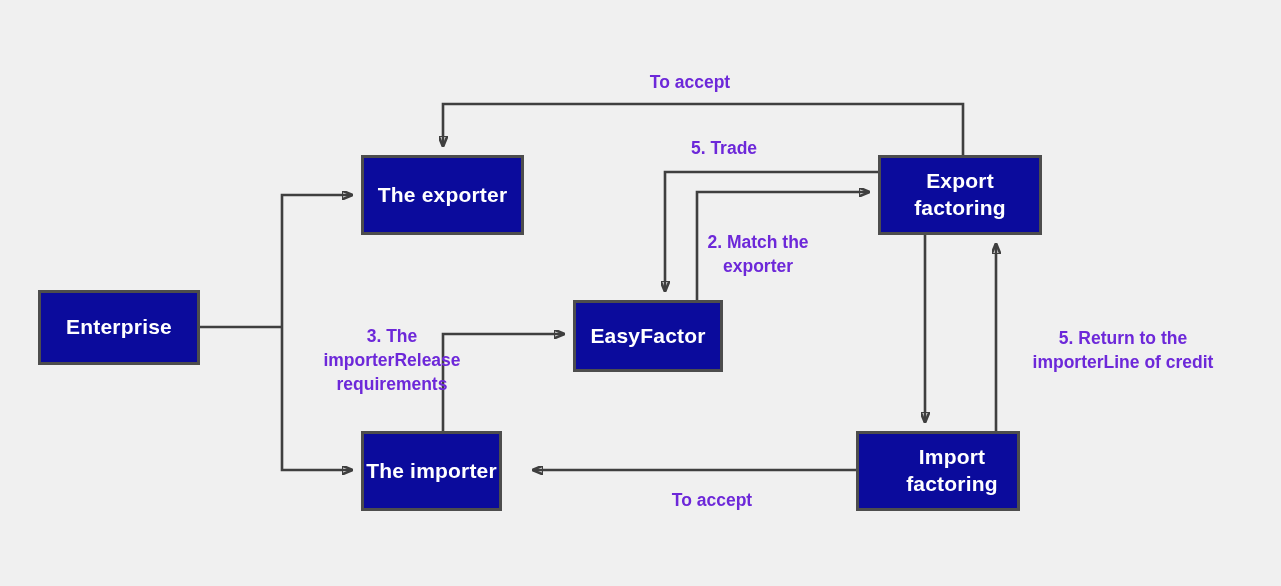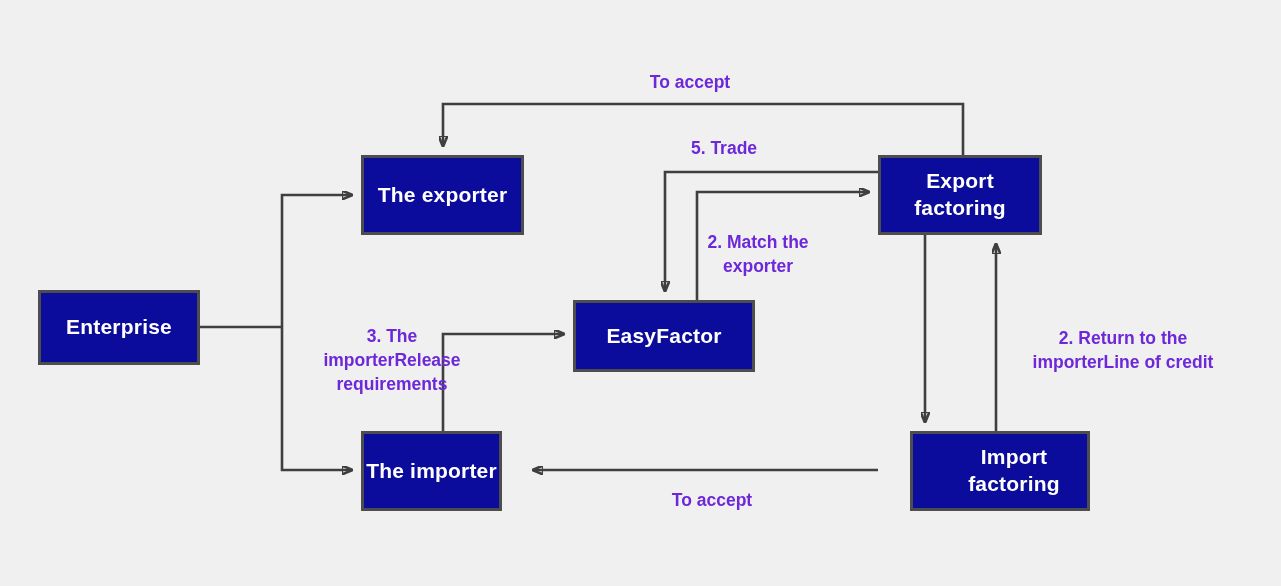--- a/index.html
+++ b/index.html
@@ -95,49 +95,49 @@
 
   <div class="node" style="left:361px; top:155px; width:163px; height:80px;">
     <span>The
 exporter</span>
   </div>
 
   <div class="node" style="left:38px;  top:290px; width:162px; height:75px;">
     <span>Enterprise</span>
   </div>
 
-  <div class="node" style="left:573px; top:300px; width:182px; height:72px;">
+  <div class="node" style="left:573px; top:300px; width:150px; height:72px;">
     <span>EasyFactor</span>
   </div>
 
   <div class="node" style="left:878px; top:155px; width:164px; height:80px;">
     <span>Export
 factoring</span>
   </div>
 
   <div class="node" style="left:361px; top:431px; width:141px; height:80px;">
     <span>The
 importer</span>
   </div>
 
-  <div class="node" style="left:910px; top:431px; width:180px; height:80px;padding-left:28px;">
+  <div class="node" style="left:856px; top:431px; width:164px; height:80px;padding-left:28px;">
     <span>Import
 factoring</span>
   </div>
 
   <div class="edge-label" style="left:600px;  top:71px;  width:180px;">To accept</div>
 
   <div class="edge-label" style="left:634px;  top:137px; width:180px;">5. Trade</div>
 
   <div class="edge-label" style="left:672px;  top:207px; width:172px;margin-top:24px;">2. Match the
 exporter</div>
 
   <div class="edge-label" style="left:292px;  top:325px; width:200px;">3. The
 importerRelease
 requirements</div>
 
 
-  <div class="edge-label" style="left:1000px; top:327px; width:246px;">2. Return to the
+  <div class="edge-label" style="left:1000px; top:327px; width:246px;">5. Return to the
 importerLine of credit</div>
 
   <div class="edge-label" style="left:622px;  top:489px; width:180px;">To accept</div>
 
 </div>
 
 </body></html>

